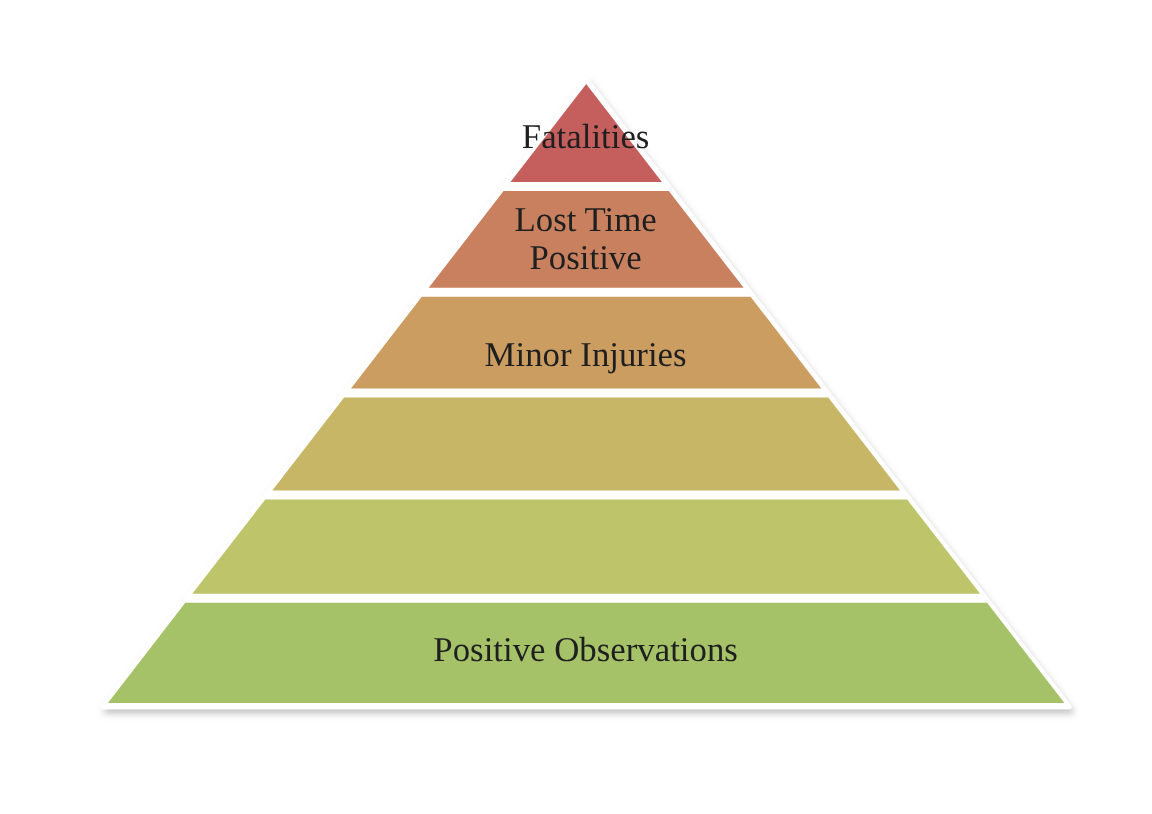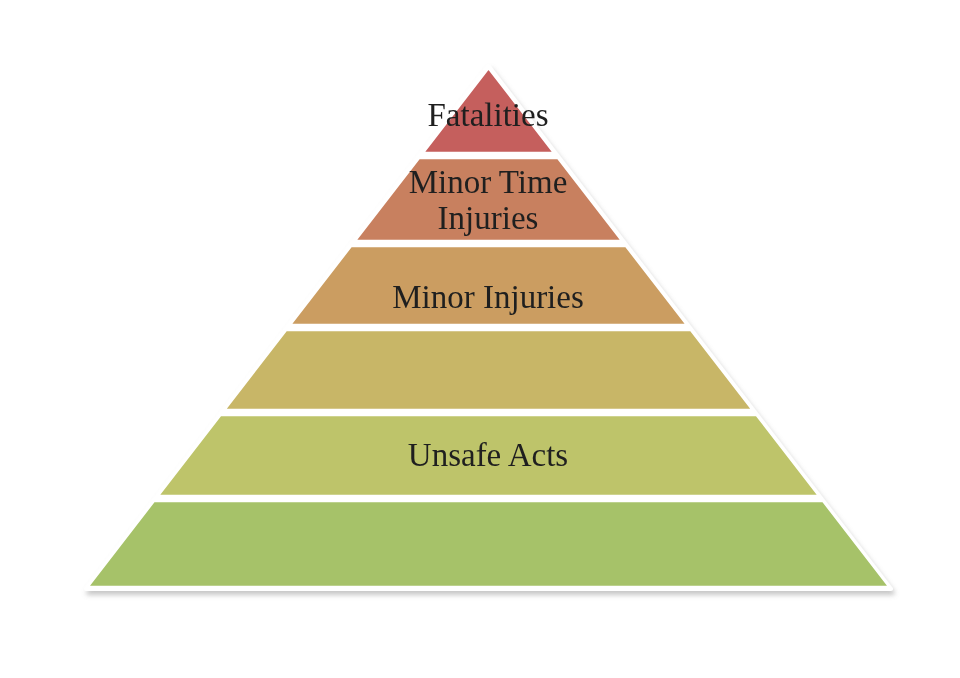--- a/index.html
+++ b/index.html
@@ -30,21 +30,21 @@
     fill: #ffffff;
     stroke: #ffffff;
     stroke-width: 4;
     stroke-linejoin: round;
   }
   .lvl-label {
     position: absolute;
     left: 488px;
     transform: translate(-50%, -50%);
     color: #1f1f1f;
-    font-size: 33px;
+    font-size: 29px;
     line-height: 1.1;
     text-align: center;
     white-space: nowrap;
   }
   .lvl-label.wrap {
     white-space: normal;
     width: 160px;
   }
 </style>
 </head>
@@ -64,20 +64,20 @@
     <polygon class="band" points="488.5,68 554.2,153 422.8,153" fill="#c55f5d"></polygon>
     <polygon class="band" points="419,158 558,158 622.2,241 354.8,241" fill="#c8805f"></polygon>
     <polygon class="band" points="351,246 626,246 687.1,325 289.9,325" fill="#cb9d61"></polygon>
     <polygon class="band" points="286.1,330 690.9,330 752.7,410 224.3,410" fill="#c8b667"></polygon>
     <polygon class="band" points="220.4,415 756.6,415 819.2,496 157.8,496" fill="#bec46a"></polygon>
     <polygon class="band" points="153.9,501 823.1,501 889.5,587 87.5,587" fill="#a6c269"></polygon>
   </svg>
 
   <div class="lvl-label" style="top:115px;">Fatalities</div>
 
-  <div class="lvl-label wrap" style="top:200px;">Minor Time Injuries</div>
+  <div class="lvl-label wrap" style="top:200px;">Lost Time Positive</div>
 
   <div class="lvl-label" style="top:285px;margin-top:12px;">Minor Injuries</div>
 
 
-  <div class="lvl-label" style="top:455px;">Unsafe Acts</div>
 
+  <div class="lvl-label" style="top:543px;">Positive Observations</div>
 </div>
 
 </body></html>

